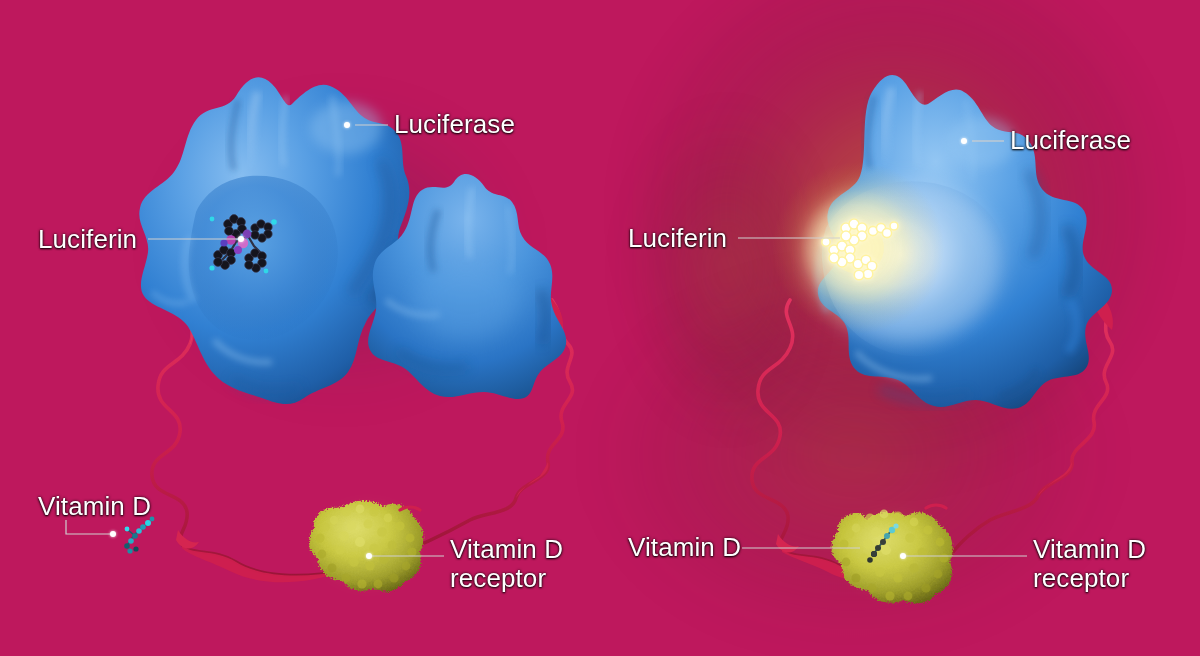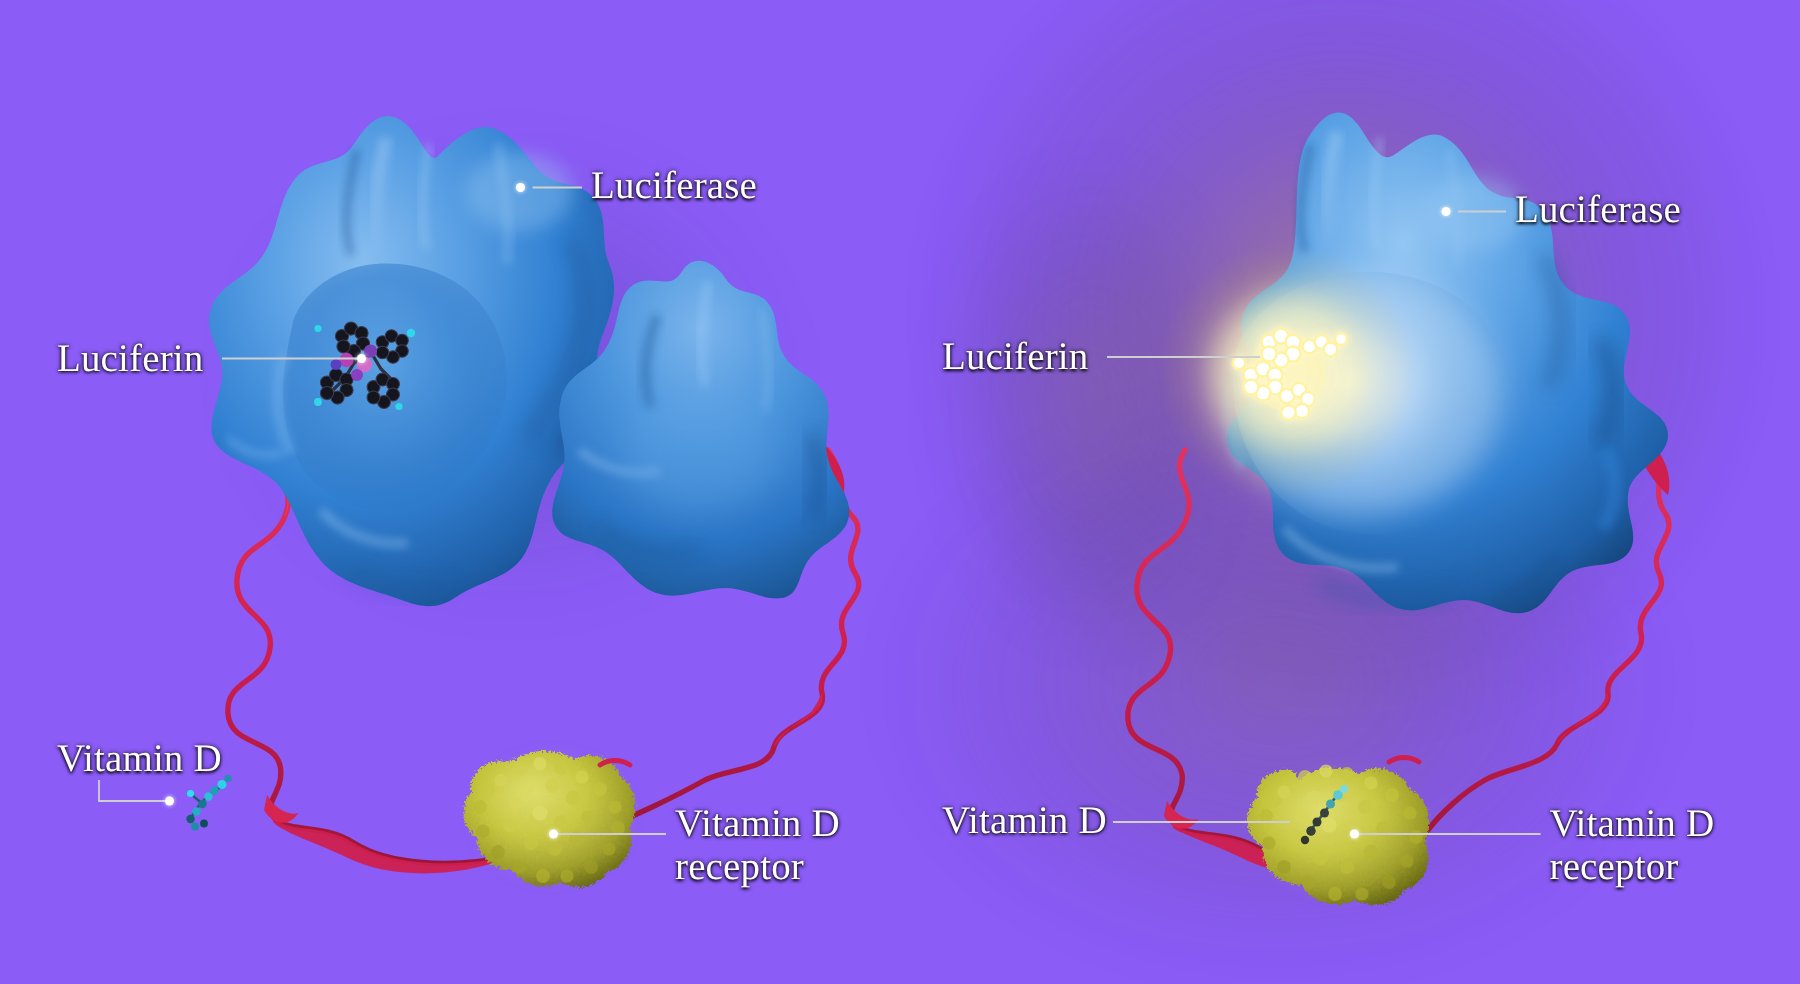--- a/index.html
+++ b/index.html
@@ -4,23 +4,22 @@
 <title>Split Luciferase Vitamin D Biosensor</title>
 <style>
   html,body{margin:0;padding:0;background:#000;}
   body{
     font-family:"Liberation Sans","DejaVu Sans",sans-serif;
     -webkit-font-smoothing:antialiased;
   }
   #stage{
     position:relative;
     width:1200px;height:656px;
-    background:#8b5cf6;
+    background:#be185d;
     overflow:hidden;
-    font-family:Liberation Serif, serif;
   }
 
   
   .bg-glow{position:absolute;pointer-events:none;}
 
   #glow-yellow-main{
     left:575px;top:-110px;width:640px;height:640px;
     background:radial-gradient(ellipse 50% 50% at 50% 50%,
        rgba(180,160,30,0.42) 0%,
        rgba(150,132,22,0.30) 22%,

